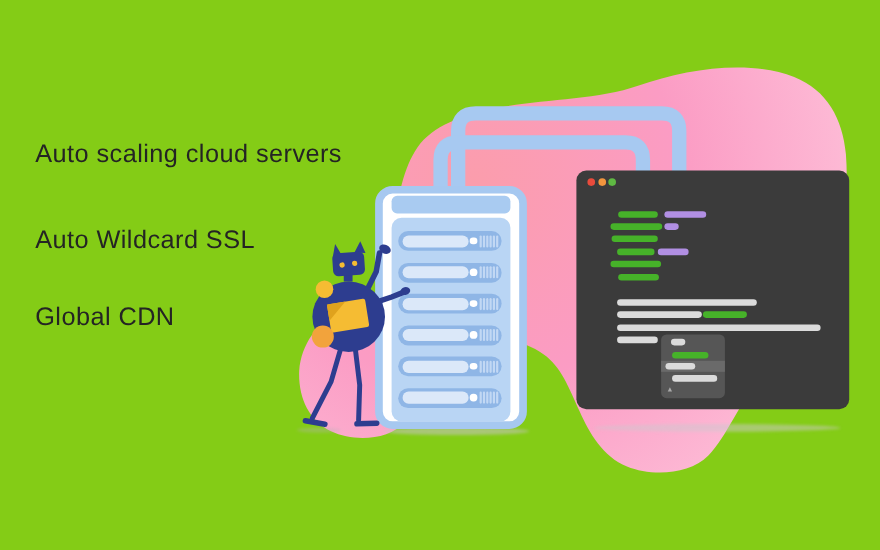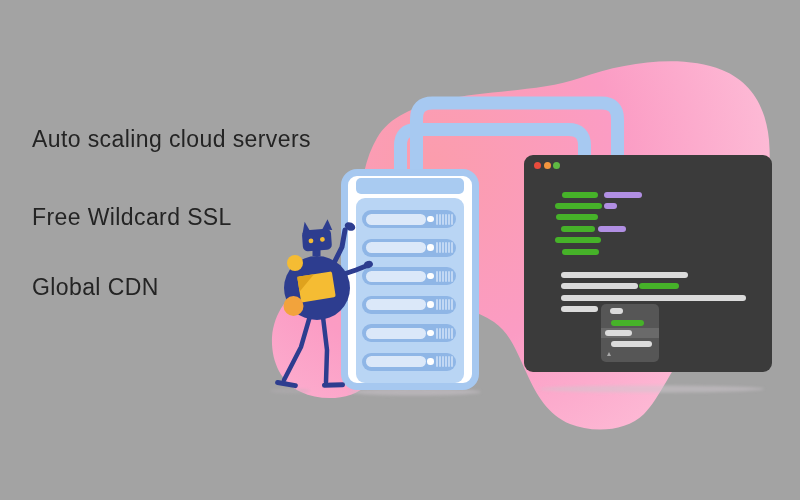--- a/index.html
+++ b/index.html
@@ -1,16 +1,16 @@
 <!DOCTYPE html>
 <html><head>
 <meta charset="utf-8">
 <style>
   html,body{margin:0;padding:0;background:#ffffff;}
-  .stage{position:relative;width:800px;height:500px;overflow:hidden;background:#a3a3a3;
+  .stage{position:relative;width:800px;height:500px;overflow:hidden;background:#84cc16;
          font-family:"Liberation Sans",sans-serif;}
   svg.layer{position:absolute;left:0;top:0;pointer-events:none;}
   #bg-layer{z-index:1}
   #robot-layer{z-index:3}
 
   
   .features{position:absolute;left:32px;top:0;z-index:5;}
   .feature{position:absolute;left:0;white-space:nowrap;font-size:23px;color:#242424;
            letter-spacing:.4px;font-weight:400;}
   .feature:nth-child(1){top:126px}
@@ -89,21 +89,21 @@
     <ellipse cx="290" cy="391" rx="20" ry="2.4" fill="#b9b2b8" opacity="0.35" filter="url(#soft)"></ellipse>
     <ellipse cx="415" cy="392" rx="66" ry="3.5" fill="#c9c2c9" opacity="0.55" filter="url(#soft)"></ellipse>
     <ellipse cx="652" cy="389" rx="112" ry="3.5" fill="#cfc7ce" opacity="0.5" filter="url(#soft)"></ellipse>
 
     <path fill="none" stroke="#a7c9f1" stroke-width="13" d="M 416.5 200 L 416.5 119 Q 416.5 103 432.5 103 L 601.5 103 Q 617.5 103 617.5 119 L 617.5 360"></path>
     <path fill="none" stroke="#a7c9f1" stroke-width="13" d="M 400.5 200 L 400.5 145.5 Q 400.5 129.5 416.5 129.5 L 568.5 129.5 Q 584.5 129.5 584.5 145.5 L 584.5 360"></path>
   </svg>
 
   <div class="features">
     <div class="feature">Auto scaling cloud servers</div>
-    <div class="feature">Free Wildcard SSL</div>
+    <div class="feature">Auto Wildcard SSL</div>
     <div class="feature">Global CDN</div>
   </div>
 
   <div class="rack">
     <div class="rack-header"></div>
     <div class="rack-panel" id="rack-slots">
         <div class="slot" style="top: 12px;">
           <div class="slot-pill"></div>
           <div class="slot-dot"></div>
           <div class="slot-vents">

